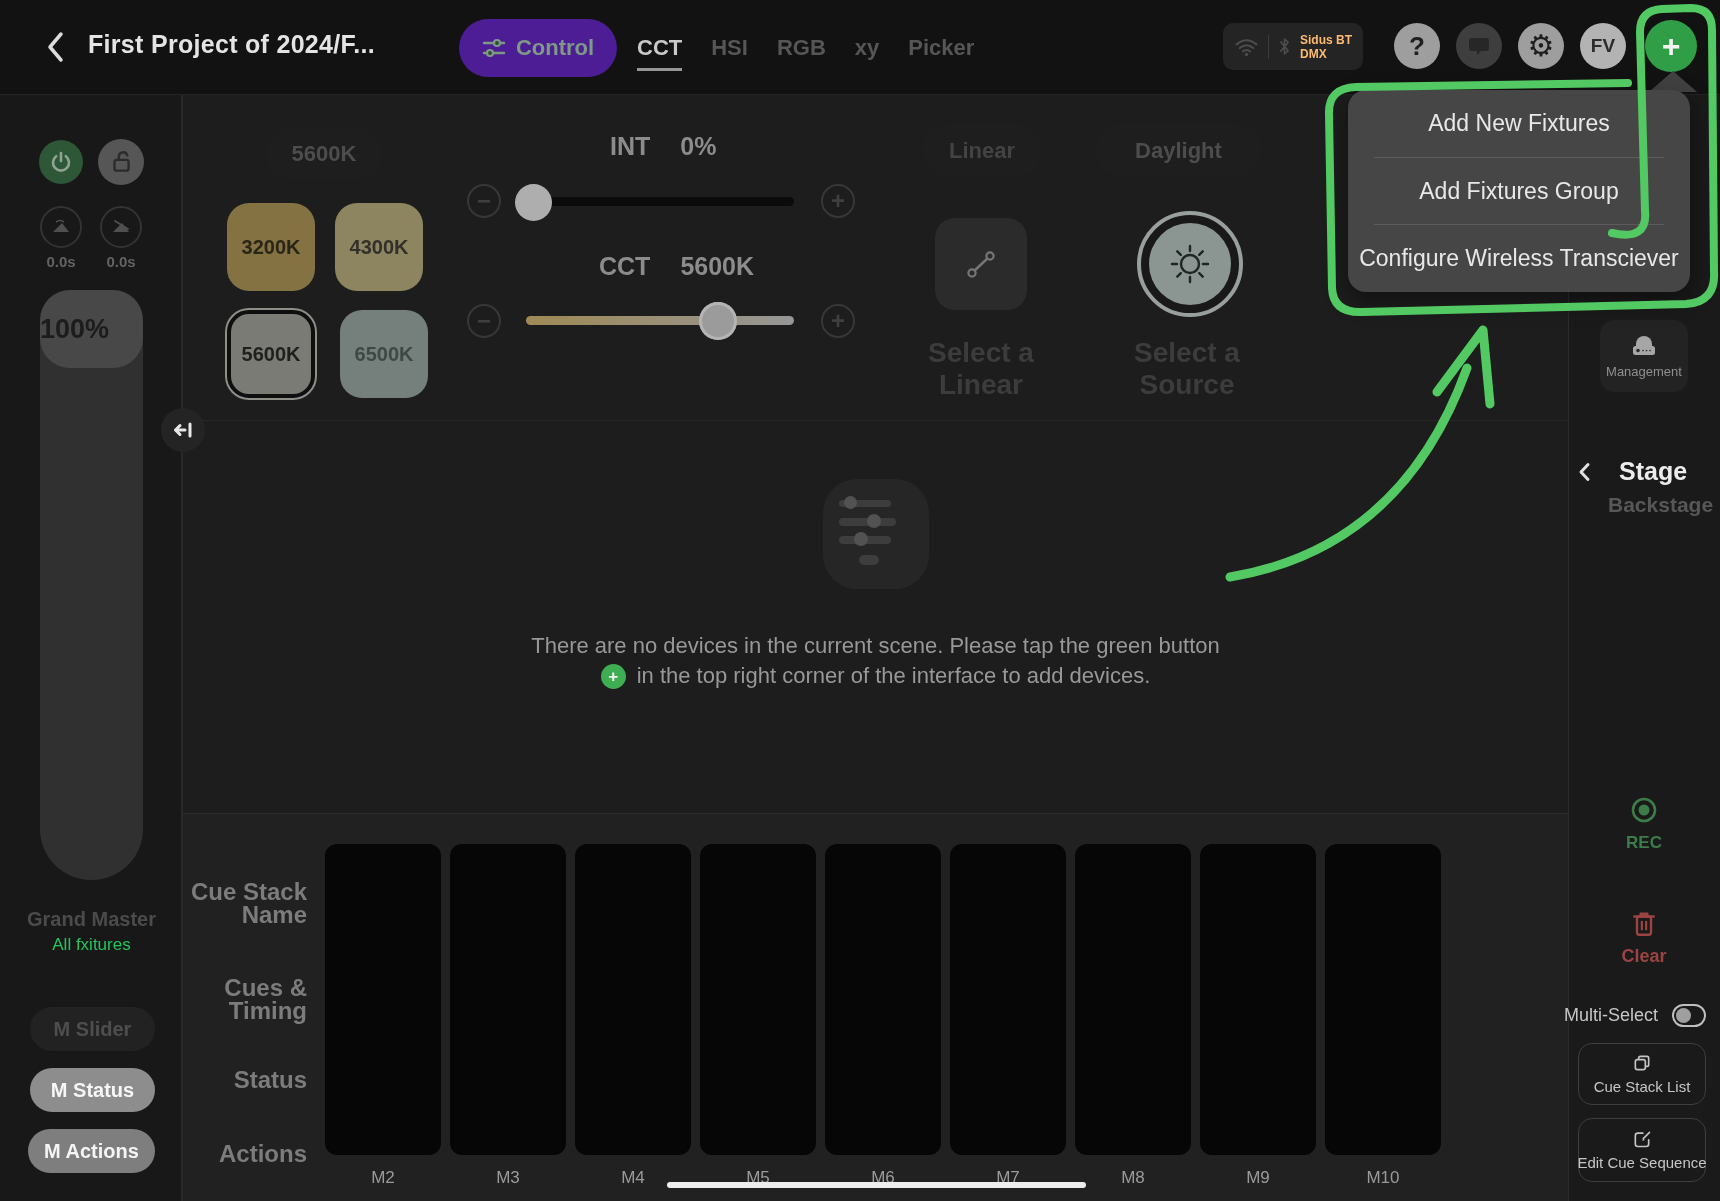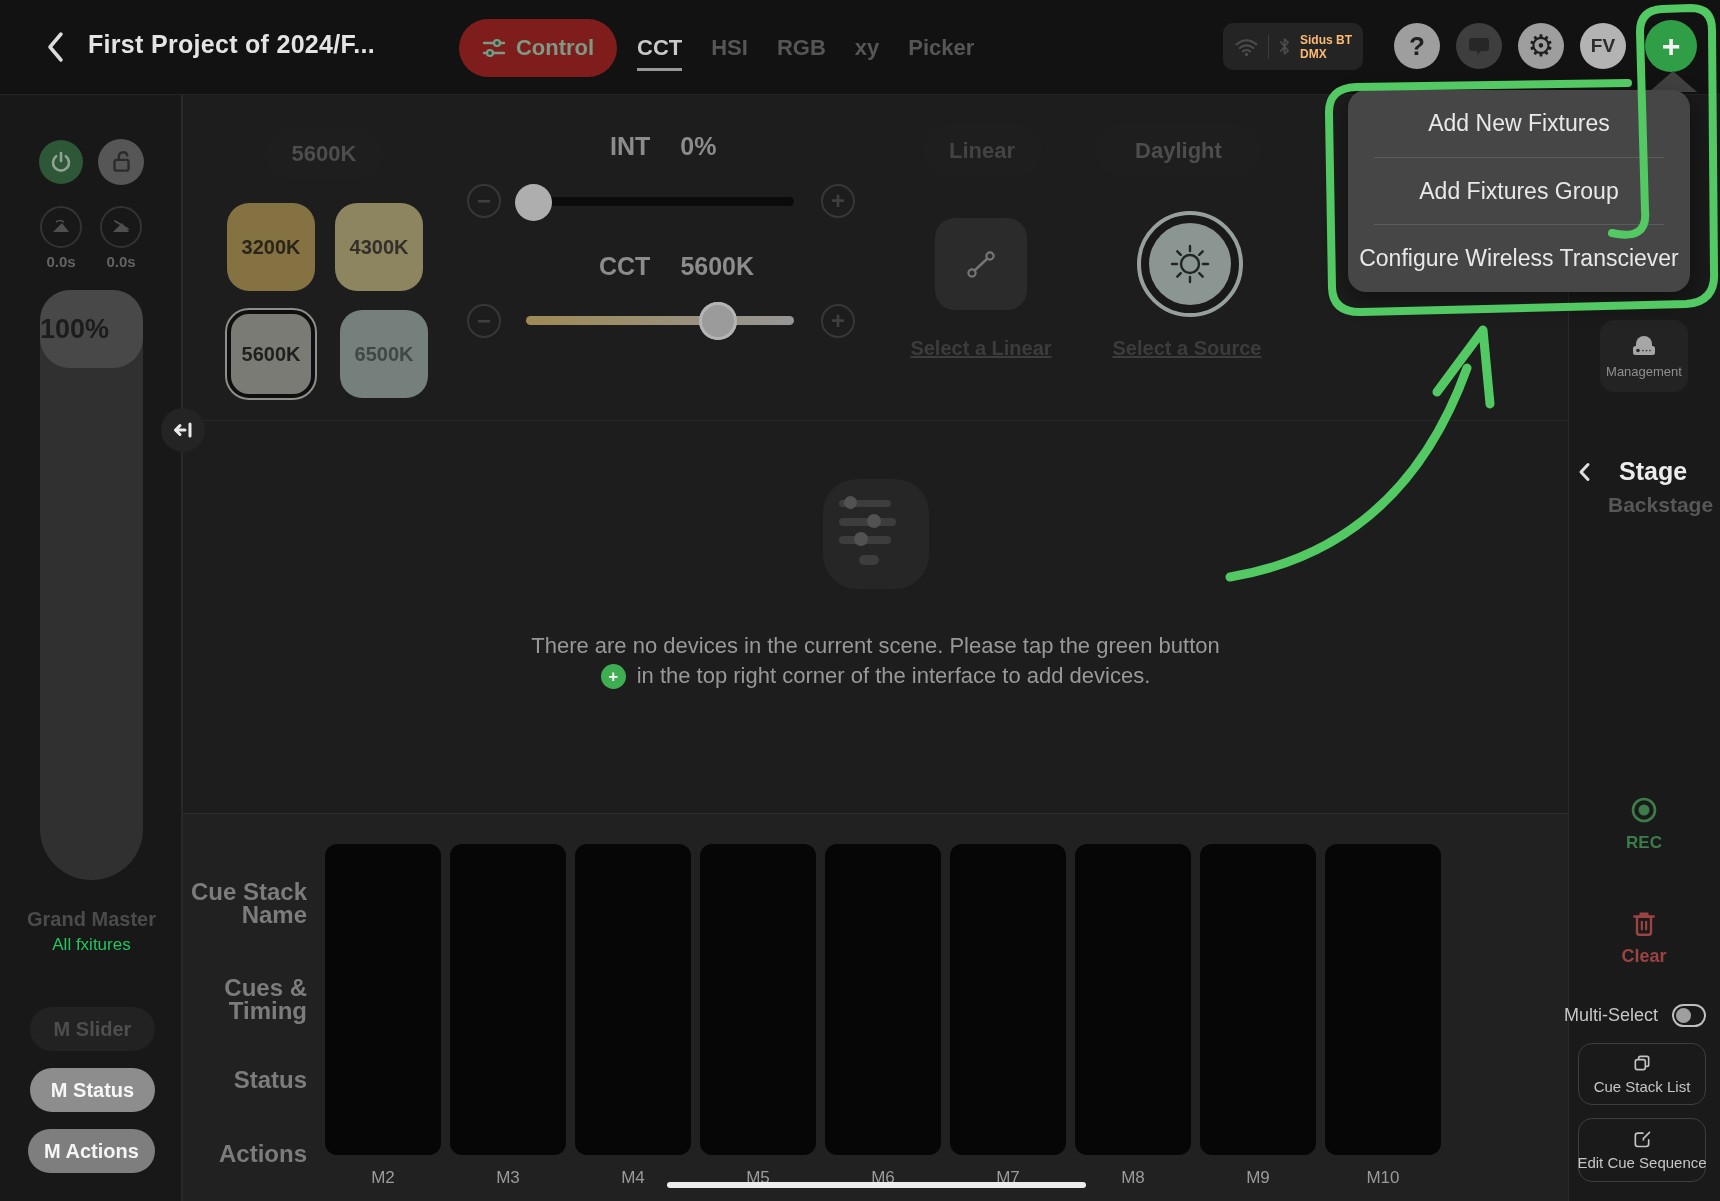--- a/index.html
+++ b/index.html
@@ -3,21 +3,21 @@
 <meta charset="utf-8">
 <style>
   * { margin:0; padding:0; box-sizing:border-box; }
   html,body { width:1720px; height:1201px; overflow:hidden; }
   body { background:#191919; font-family:"Liberation Sans", sans-serif; position:relative; }
 
   
   .topbar { position:absolute; left:0; top:0; width:1720px; height:95px; background:#121212; border-bottom:1px solid #232323; z-index:5; }
   .back-btn { position:absolute; left:44px; top:28px; width:32px; height:38px; cursor:pointer; }
   .page-title { position:absolute; left:88px; top:30px; font-size:25px; font-weight:600; color:#e4e4e4; letter-spacing:.3px; }
-  .control-pill { position:absolute; left:459px; top:19px; width:158px; height:58px; border-radius:29px; background:#7f1d1d; display:flex; align-items:center; justify-content:center; gap:10px; }
+  .control-pill { position:absolute; left:459px; top:19px; width:158px; height:58px; border-radius:29px; background:#4c1d95; display:flex; align-items:center; justify-content:center; gap:10px; }
   .control-pill span { color:#7e9a86; font-size:22px; font-weight:700; }
   .view-tabs { position:absolute; left:637px; top:0; height:95px; display:flex; align-items:center; gap:29px; }
   .tab { height:95px; display:flex; align-items:center; cursor:pointer; }
   .tab span { color:#565656; font-size:22px; font-weight:700; padding-bottom:0; }
   .tab.active span { color:#c9c9c9; border-bottom:3px solid #979797; padding-bottom:7px; margin-top:10px; }
   .conn-group { position:absolute; left:1223px; top:23px; width:140px; height:47px; background:#242424; border-radius:10px; display:flex; align-items:center; justify-content:center; gap:9px; }
   .conn-divider { width:1px; height:24px; background:#3c3c3c; }
   .conn-text { font-size:12px; font-weight:700; color:#fdba74; line-height:14px; }
   .circle-btn { position:absolute; top:23px; width:46px; height:46px; border-radius:50%; display:flex; align-items:center; justify-content:center; cursor:pointer; }
   .btn-help { left:1394px; background:#9e9e9e; color:#1f1f1f; font-size:26px; font-weight:700; }
@@ -58,21 +58,21 @@
   .cct-track { left:526px; top:316px; width:268px; height:9px; background:linear-gradient(90deg,#9f8a55,#969696); }
   .handle { position:absolute; border-radius:50%; cursor:pointer; }
   .int-handle { left:515px; top:184px; width:37px; height:37px; background:#aeaeae; }
   .cct-handle { left:699px; top:302px; width:38px; height:38px; background:#9b9b9b; box-shadow:inset 0 0 0 3px #b4b4b4; }
   .mode-pill { position:absolute; height:55px; border-radius:28px; background:#1e1e1e; display:flex; align-items:center; justify-content:center; font-size:22px; font-weight:700; cursor:pointer; }
   .linear-pill { left:922px; top:123px; width:120px; color:#434343; }
   .daylight-pill { left:1095px; top:123px; width:167px; color:#4d4d4d; }
   .linear-box { position:absolute; left:935px; top:218px; width:92px; height:92px; border-radius:20px; background:#2b2b2b; display:flex; align-items:center; justify-content:center; cursor:pointer; }
   .source-circle { position:absolute; left:1137px; top:211px; width:106px; height:106px; border-radius:50%; border:4px solid #97a09d; background:#191919; cursor:pointer; }
   .source-inner { position:absolute; left:8px; top:8px; width:82px; height:82px; border-radius:50%; background:#8b9592; display:flex; align-items:center; justify-content:center; }
-  .select-caption { position:absolute; font-size:20px; font-weight:700; color:#3c3c3c;text-decoration:underline; }
+  .select-caption { position:absolute; font-size:28px; font-weight:700; color:#3c3c3c; }
   .collapse-handle { position:absolute; left:161px; top:408px; width:44px; height:44px; border-radius:50%; background:#242424; display:flex; align-items:center; justify-content:center; cursor:pointer; z-index:6; }
 
   
   .empty-icon { position:absolute; left:823px; top:479px; width:106px; height:110px; border-radius:34px; background:#262626; }
   .ei-bar { position:absolute; background:#3d3d3d; border-radius:4px; }
   .ei-knob { position:absolute; background:#525252; border-radius:50%; }
   .empty-line1 { position:absolute; left:183px; top:633px; width:1385px; text-align:center; font-size:22px; color:#989898; }
   .empty-line2 { position:absolute; left:183px; top:663px; width:1385px; display:flex; align-items:center; justify-content:center; gap:11px; }
   .empty-line2 .txt { font-size:22px; color:#989898; }
   .plus-badge { width:25px; height:25px; border-radius:50%; background:#3fae53; color:#f4f4f4; font-size:17px; font-weight:700; display:flex; align-items:center; justify-content:center; line-height:1; }

